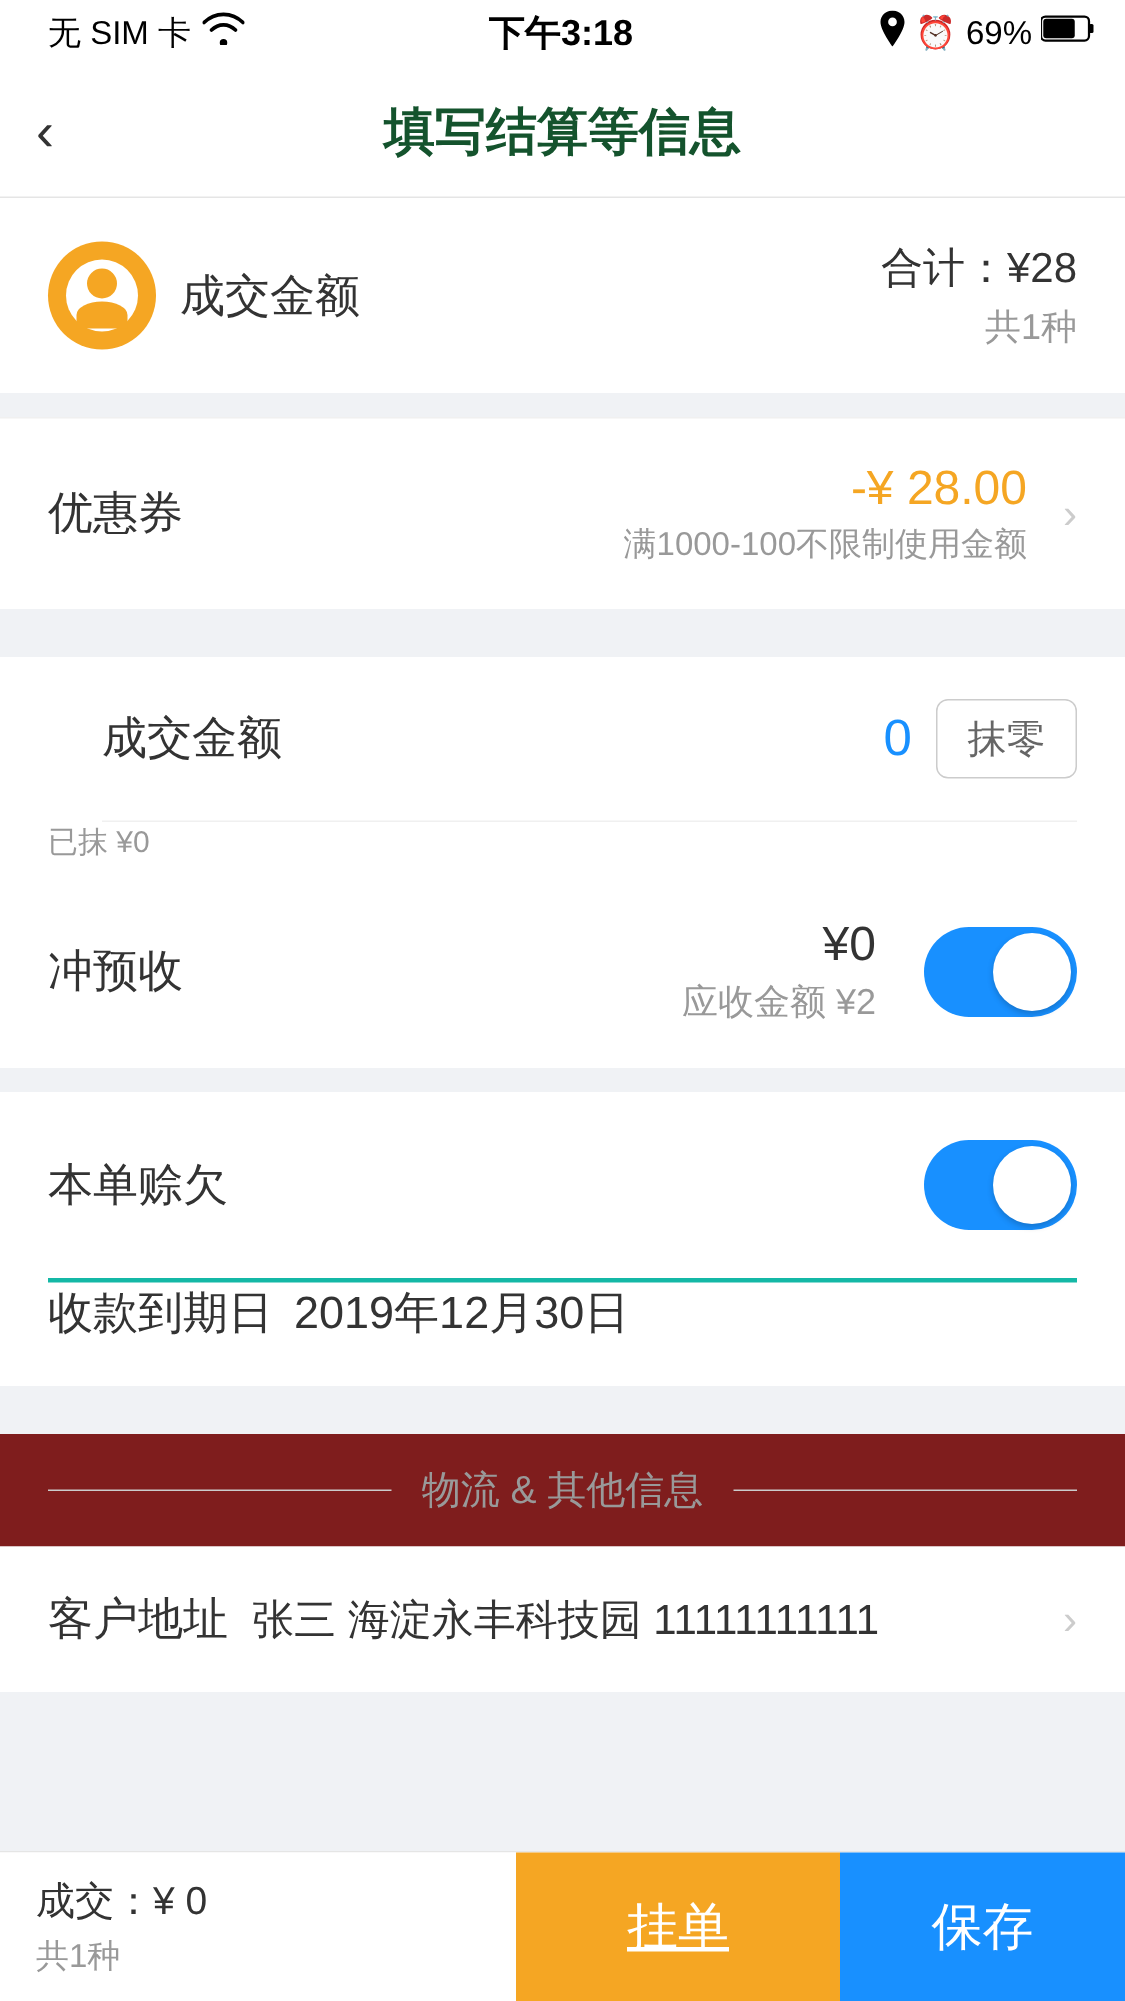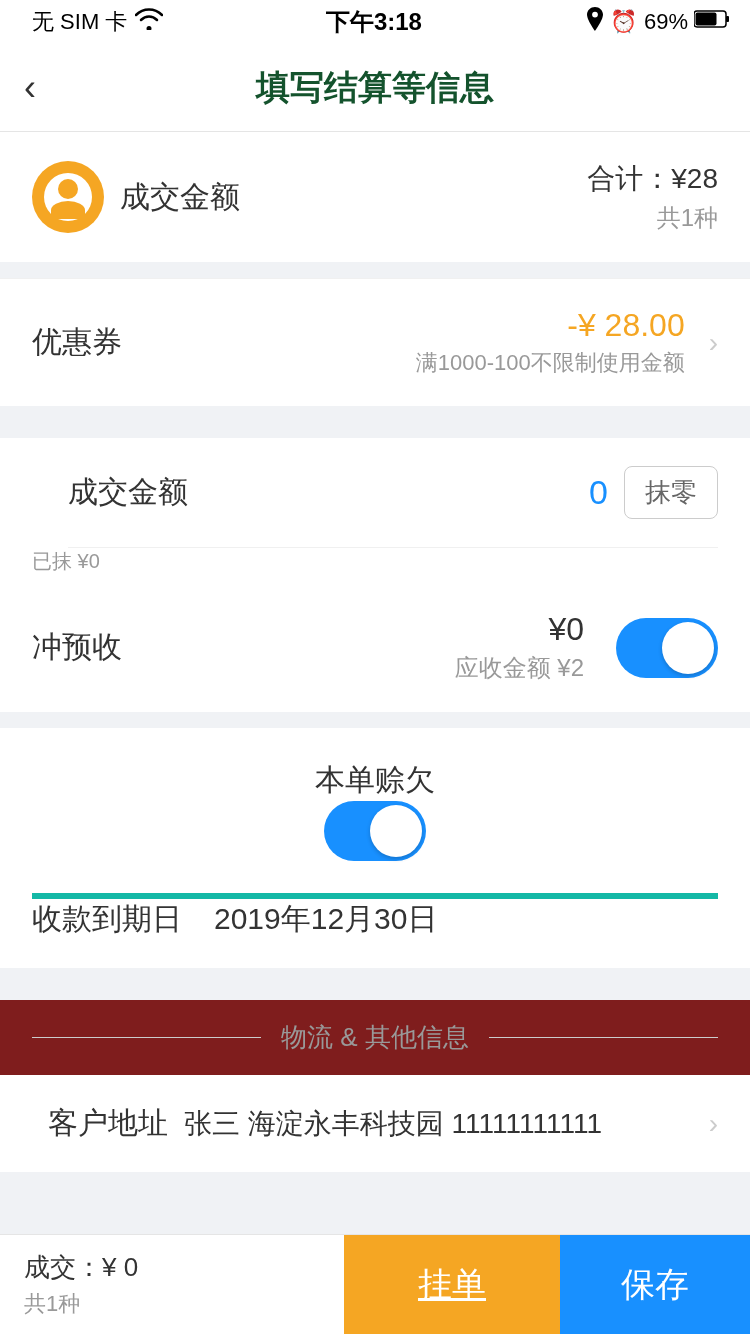--- a/index.html
+++ b/index.html
@@ -256,35 +256,34 @@
     .debt-section {
       background: #fff;
       padding: 0 32px;
       margin-bottom: 16px;
     }
     .debt-row {
       display: flex;
       align-items: center;
       justify-content: space-between;
       padding: 32px 0;
-      flex-direction: column;
     }
     .debt-label {
       font-size: 30px;
       color: #333;
     }
 
     
     .due-date-row {
       display: flex;
       align-items: center;
       padding: 28px 32px;
       background: #fff;
-      border-top: 6px solid #14b8a6;
-      gap: 32px;
+      border-top: 3px solid #14b8a6;
+      gap: 14px;
     }
     .due-date-label {
       font-size: 30px;
       color: #333;
     }
     .due-date-value {
       font-size: 30px;
       color: #333;
     }
 
@@ -309,21 +308,20 @@
     }
 
     
     .address-row {
       display: flex;
       align-items: center;
       padding: 28px 32px;
       background: #fff;
       gap: 16px;
       justify-content: space-between;
-      margin-left: 16px;
     }
     .address-label {
       font-size: 30px;
       color: #333;
       flex-shrink: 0;
     }
     .address-value {
       font-size: 28px;
       color: #333;
       flex: 1;

